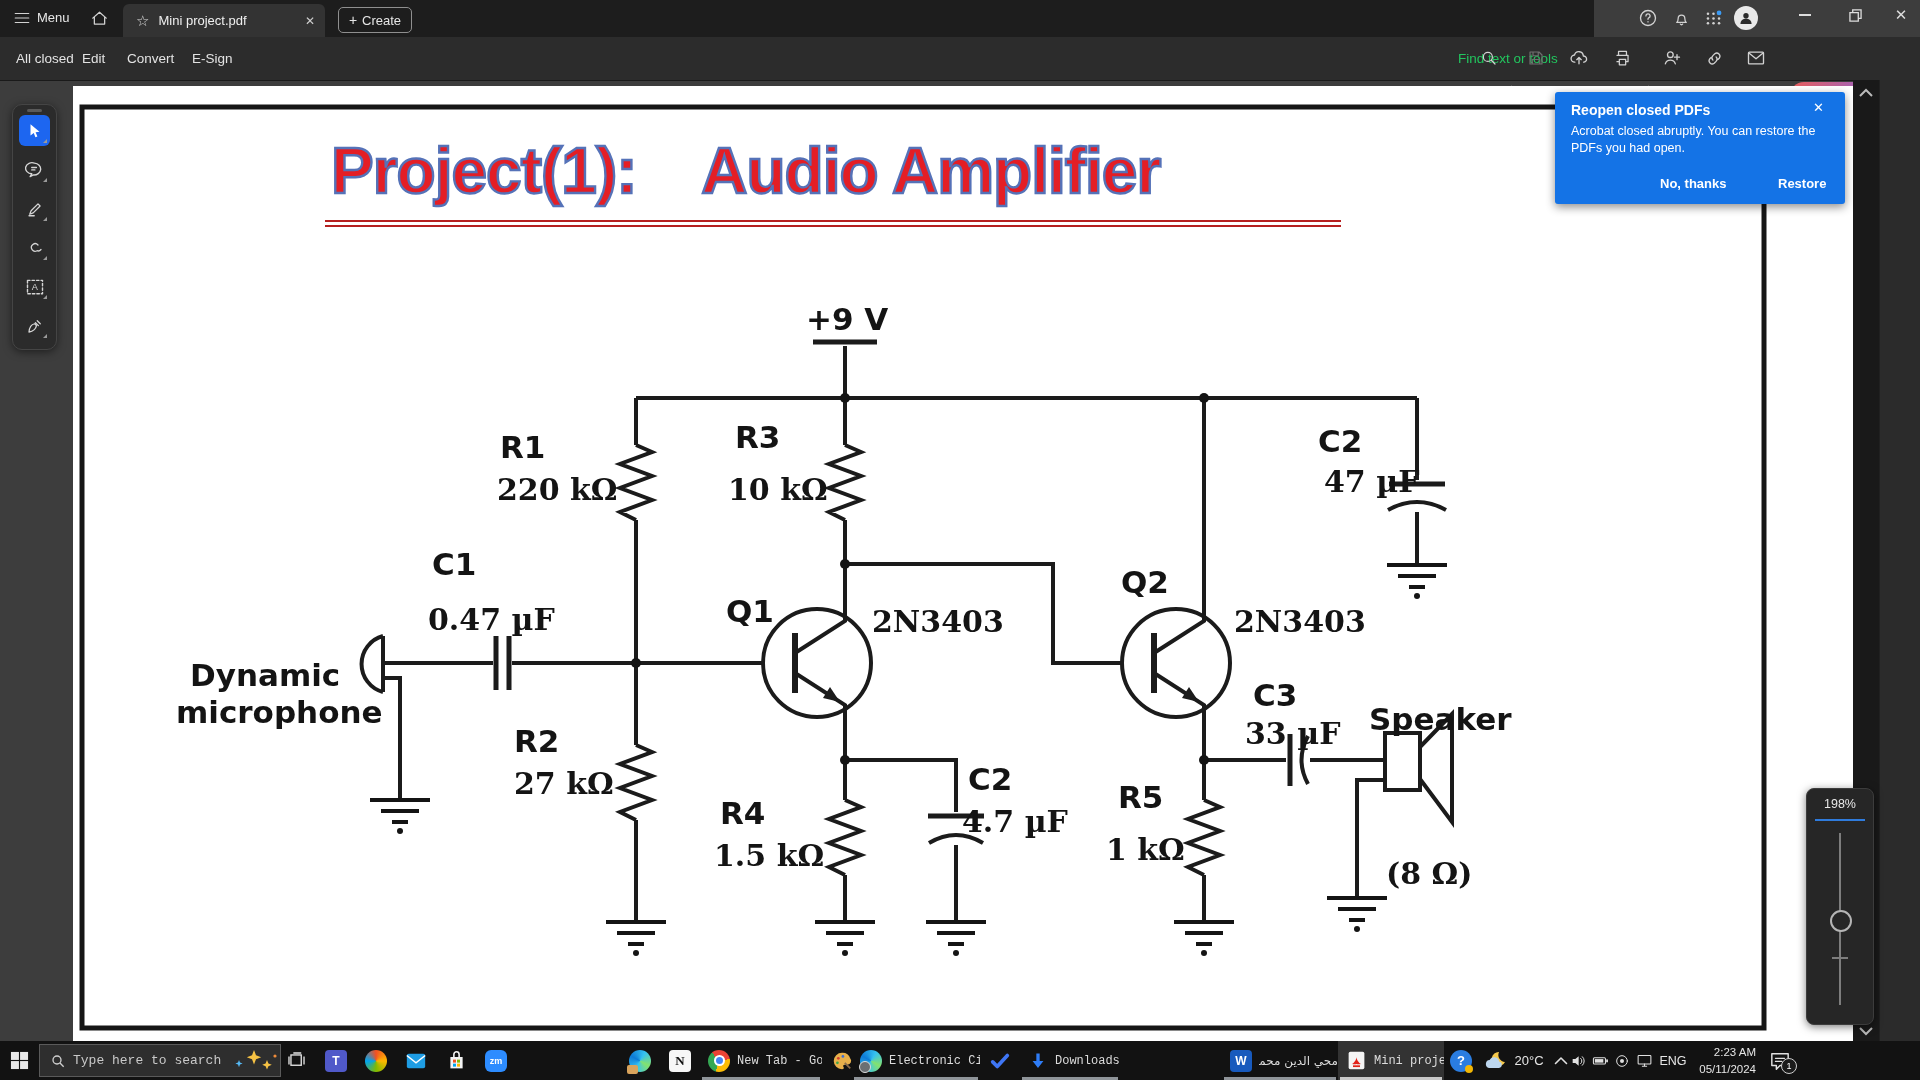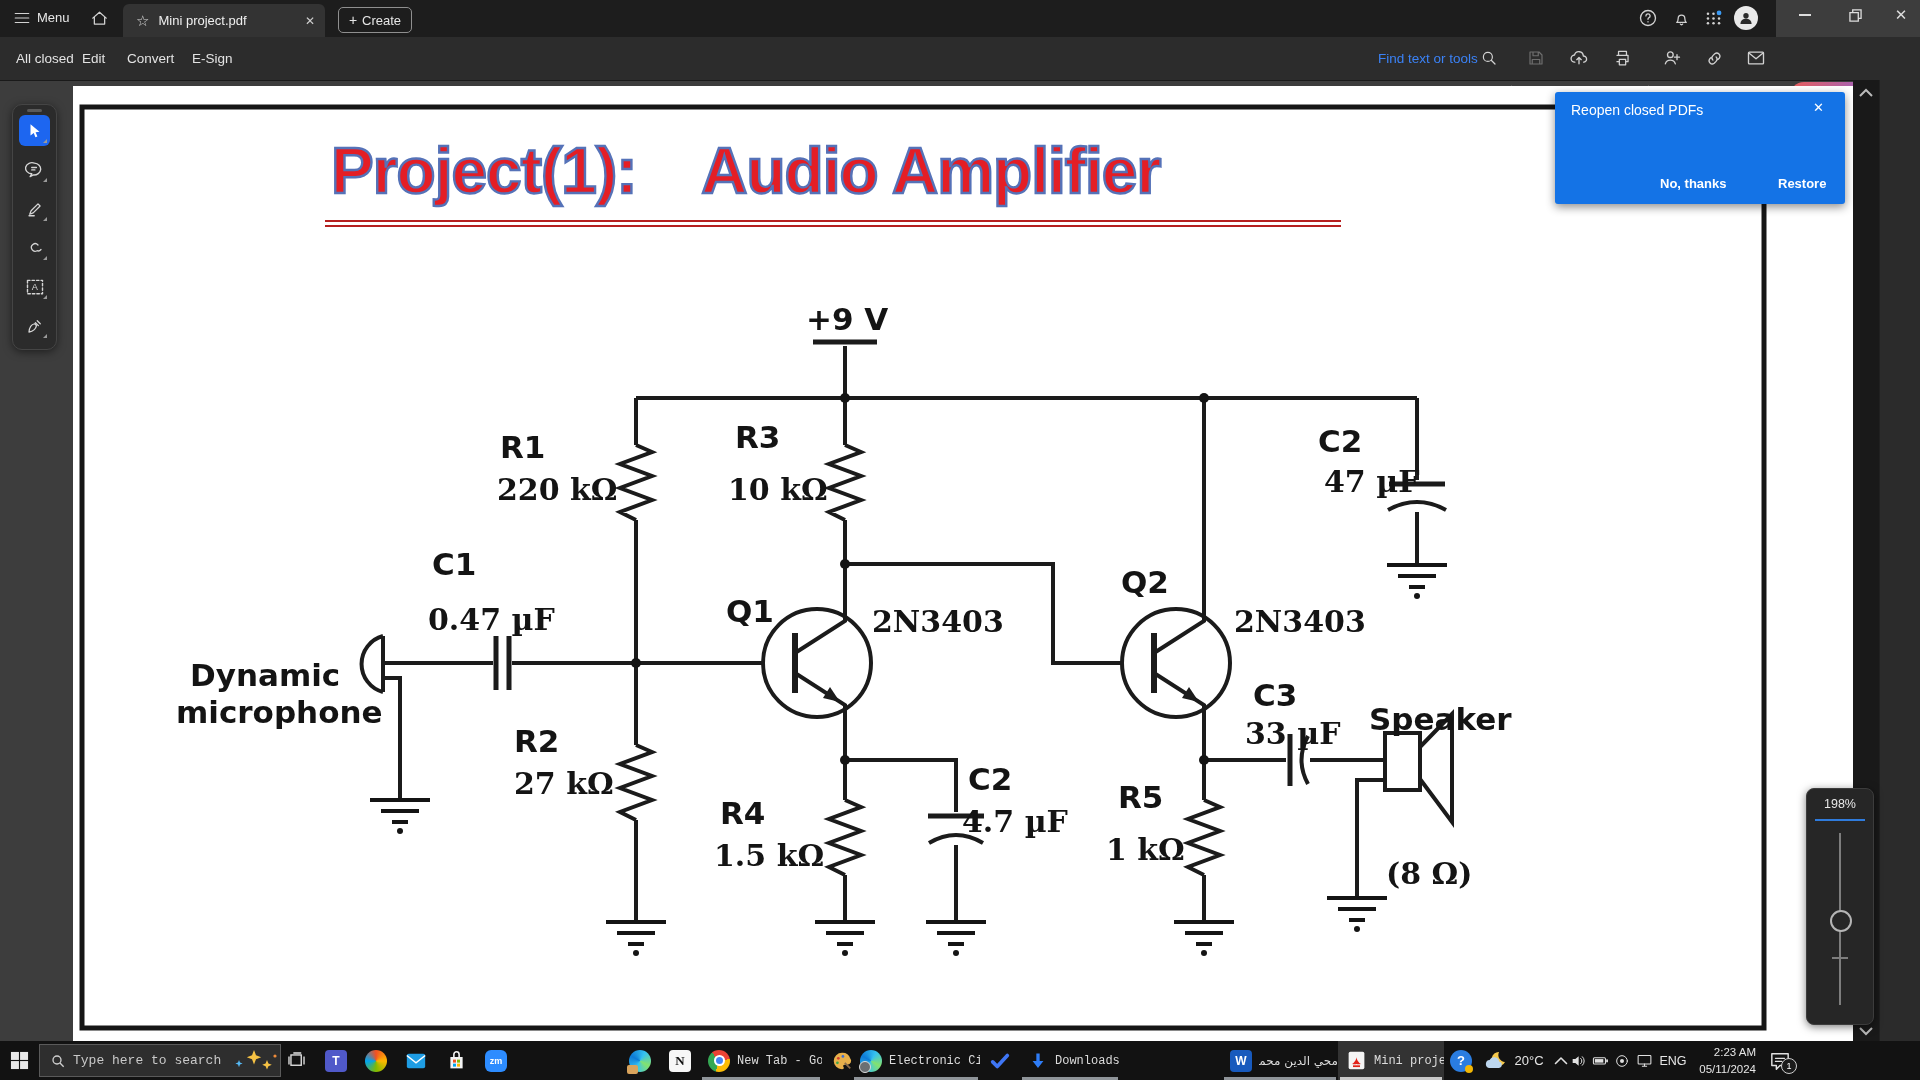--- a/index.html
+++ b/index.html
@@ -1,19 +1,19 @@
 <!DOCTYPE html>
 <html><head>
 <meta charset="utf-8">
 <style>
   html,body{margin:0;padding:0;background:#000;overflow:hidden;}
   #screen{position:relative;width:1920px;height:1080px;font-family:"Liberation Sans",sans-serif;background:#3d3d3d;overflow:hidden;}
   .abs{position:absolute;}
   
-  #titlebar{left:0;top:0;width:1776px;height:37px;background:#1d1d1d;color:#e6e6e6;}
+  #titlebar{left:0;top:0;width:1594px;height:37px;background:#1d1d1d;color:#e6e6e6;}
   #toolbar{left:0;top:37px;width:1920px;height:43px;background:#2c2c2c;color:#e6e6e6;border-bottom:1px solid #1a1a1a;}
   .tbtxt{font-size:13.5px;color:#e3e3e3;line-height:43px;}
   .ticon{display:flex;align-items:center;justify-content:center;}
   .ticon svg{stroke:#d2d2d2;fill:none;stroke-width:1.6;stroke-linecap:round;stroke-linejoin:round;}
   .vdiv{width:1px;height:22px;background:#555;top:48px;}
   #tab{left:123px;top:4px;width:202px;height:33px;background:#333;border-radius:6px 6px 0 0;display:flex;align-items:center;}
   .winbtn{width:34px;height:30px;top:0;display:flex;align-items:center;justify-content:center;color:#ddd;}
   
   #page{left:73px;top:86px;width:1780px;height:955px;background:#fff;}
   #docTitle{left:258px;top:48px;font-family:"Liberation Sans",sans-serif;font-weight:bold;font-size:64px;white-space:pre;color:#e41e25;-webkit-text-stroke:2.4px #5572b8;letter-spacing:-1px;}
@@ -113,21 +113,21 @@
     </div>
     <div class="abs winbtn" style="left:1884px;font-size:15px;">✕</div>
   </div>
 
   <div class="abs" id="toolbar">
     <div class="abs tbtxt" style="left:16px;">All closed</div>
     <div class="abs tbtxt" style="left:82px;">Edit</div>
     <div class="abs tbtxt" style="left:127px;">Convert</div>
     <div class="abs tbtxt" style="left:192px;">E-Sign</div>
 
-    <div class="abs tbtxt" style="left:1378px;color:#3b82f6;">Find text or tools</div>
+    <div class="abs tbtxt" style="left:1458px;color:#22c55e;">Find text or tools</div>
     <div class="abs ticon" style="left:1478px;top:10px;width:22px;height:22px;">
       <svg width="18" height="18" viewBox="0 0 24 24">
           <circle cx="10.5" cy="10.5" r="6"></circle>
           <path d="M15 15l5 5"></path>
         </svg>
     </div>
     <div class="abs vdiv" style="left:1511px;"></div>
     <div class="abs ticon" style="left:1524px;top:10px;width:24px;height:22px;">
       <svg width="18" height="18" viewBox="0 0 24 24" style="stroke:#6e6e6e;">
           <path d="M4 4h12l4 4v12H4zM8 4v5h7V4M7 14h10v6H7z"></path>
@@ -363,22 +363,23 @@
 
   <div class="abs" id="zoompanel">
     <div class="abs" style="left:0;top:8px;width:66px;text-align:center;color:#e8e8e8;font-size:12.5px;">198%</div>
     <div class="abs" style="left:8px;top:30px;width:50px;height:2px;background:#2f7bdc;"></div>
     <div class="abs" style="left:32px;top:44px;width:2px;height:172px;background:#7d7d7d;"></div>
     <div class="abs" style="left:25px;top:168px;width:16px;height:2px;background:#7d7d7d;"></div>
     <div class="abs" style="left:23px;top:121px;width:18px;height:18px;border:2px solid #b5b5b5;border-radius:50%;background:#262626;"></div>
   </div>
 
   <div class="abs" id="popup">
-    <div class="abs" style="left:16px;top:10px;font-size:14px;font-weight:normal;">Reopen closed PDFs</div>
+    <div class="abs" style="left:16px;top:10px;font-size:14px;font-weight:bold;">Reopen closed PDFs</div>
     <div class="abs" style="left:258px;top:8px;font-size:13px;">✕</div>
+    <div class="abs" style="left:16px;top:31px;width:262px;font-size:12.5px;line-height:1.35;">Acrobat closed abruptly. You can restore the PDFs you had open.</div>
     <div class="abs" style="left:105px;top:84px;font-size:13px;font-weight:bold;">No, thanks</div>
     <div class="abs" style="left:223px;top:84px;font-size:13px;font-weight:bold;">Restore</div>
   </div>
 
   <div class="abs" id="taskbar">
     <div class="tile" style="left:0;width:39px;justify-content:center;">
       <svg width="19" height="19" viewBox="0 0 20 20">
           <g fill="#e8e8e8">
             <rect x="1" y="1" width="8.4" height="8.4"></rect>
             <rect x="10.6" y="1" width="8.4" height="8.4"></rect>

